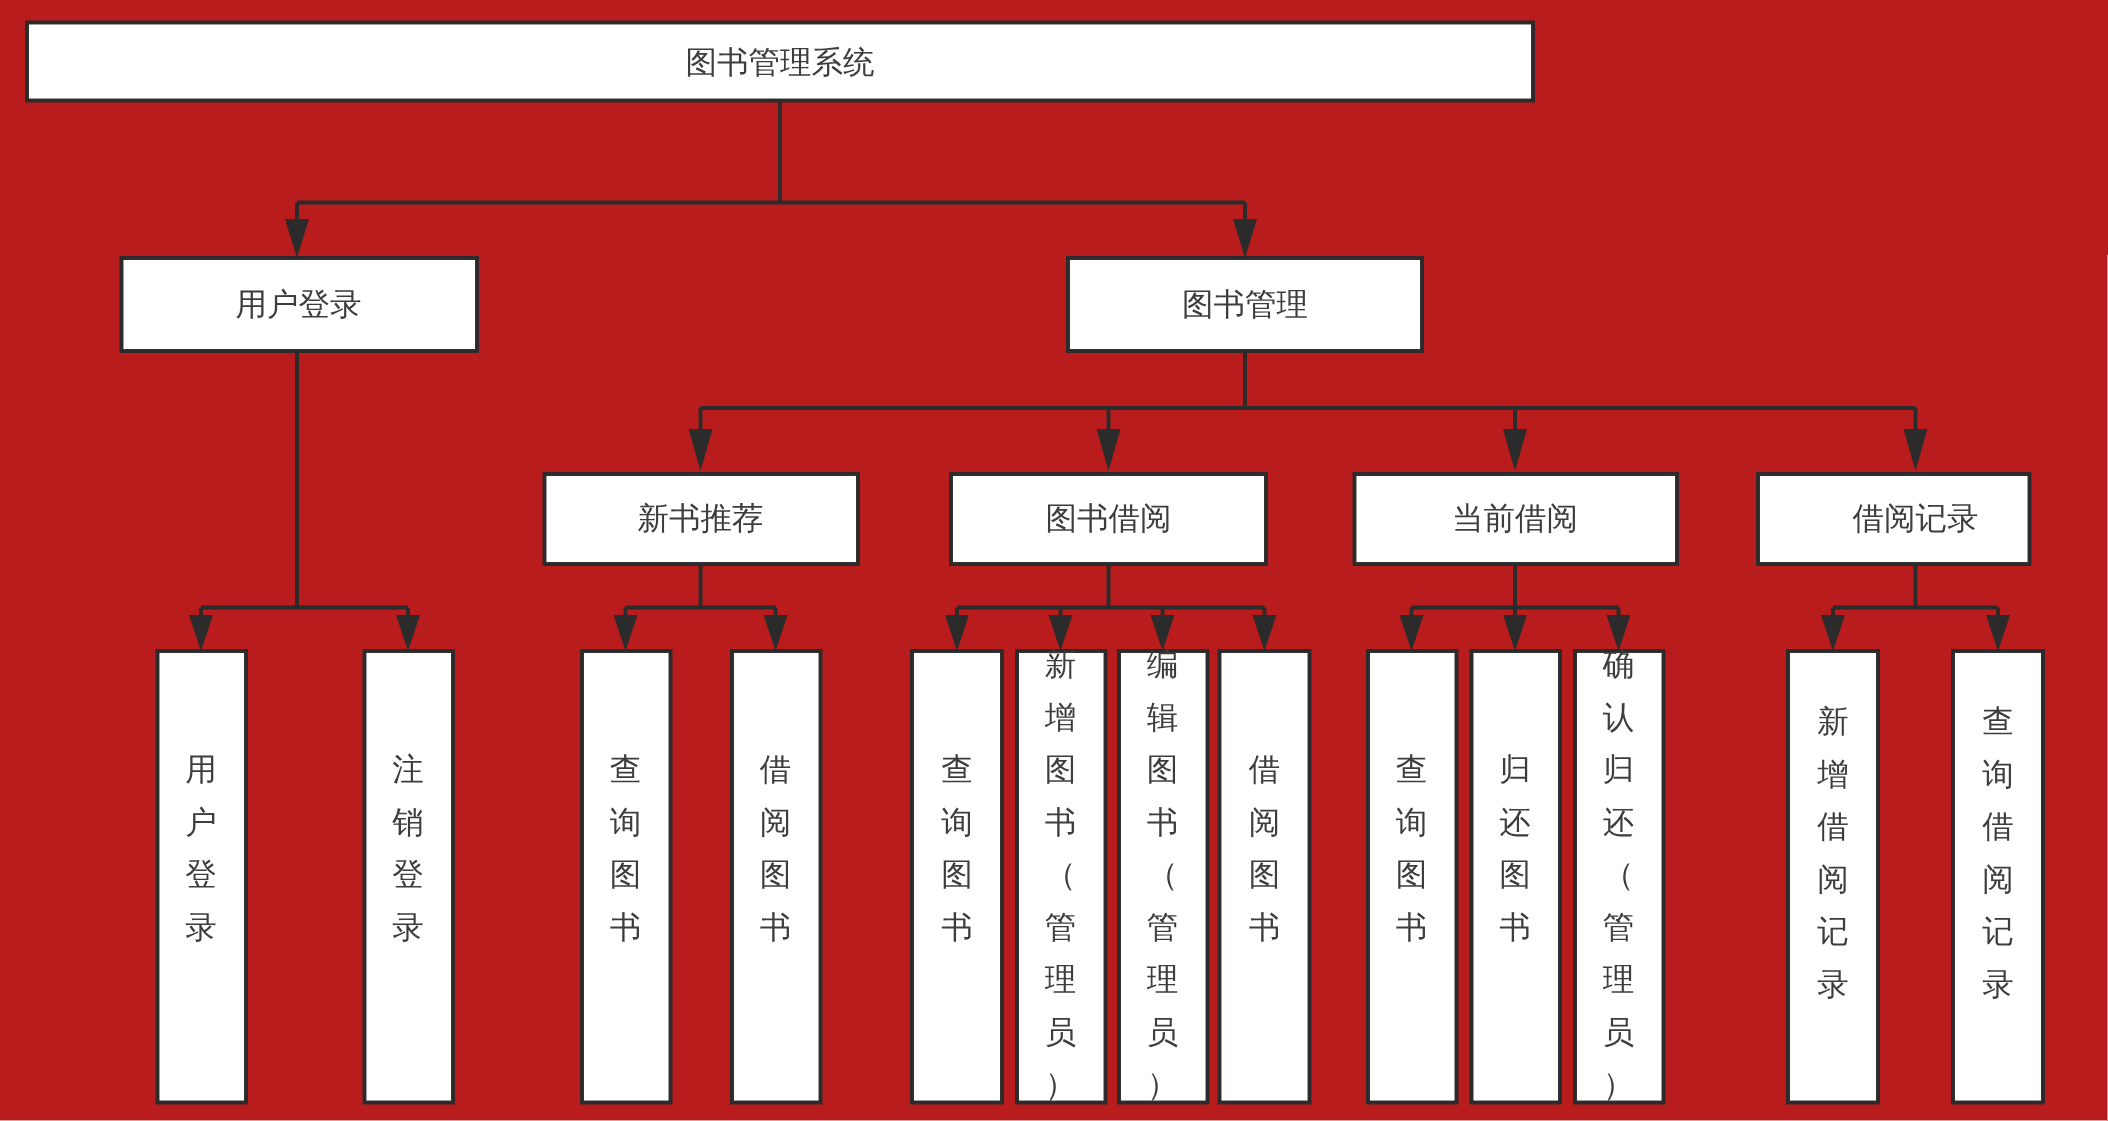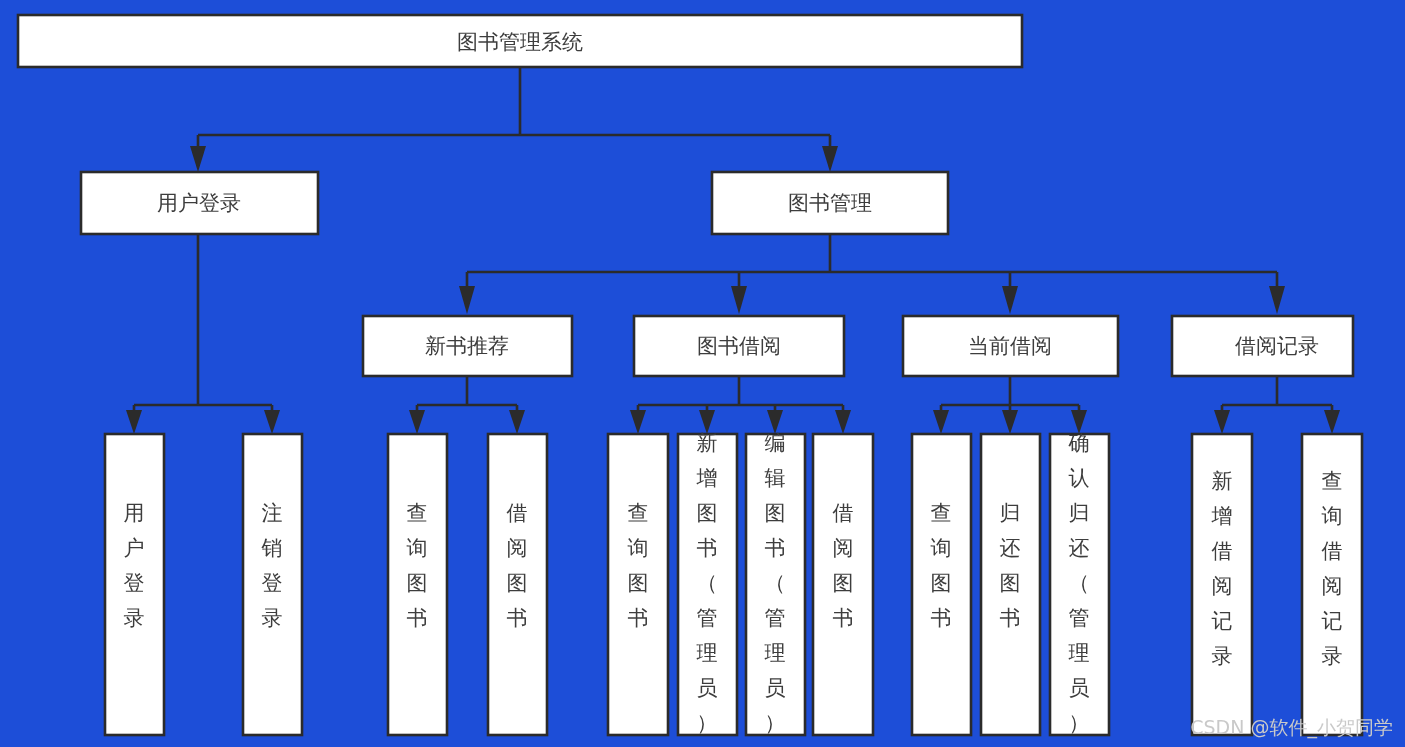--- a/index.html
+++ b/index.html
@@ -10,21 +10,21 @@
   body {
     width: 1405px;
     height: 747px;
     font-family: "DejaVu Sans", "Liberation Sans", sans-serif;
     overflow: hidden;
   }
   #diagram-root {
     position: relative;
     width: 1405px;
     height: 747px;
-    background: #1d4ed8;
+    background: #b91c1c;
   }
   svg#tree-svg {
     position: absolute;
     left: 0;
     top: 0;
     width: 1405px;
     height: 747px;
     display: block;
   }
   .node-box {
@@ -227,14 +227,13 @@
       <rect class="node-box" x="1192" y="434" width="60" height="301"></rect>
       <text class="node-label-vertical" x="1222" y="488"><tspan x="1222" y="488">新</tspan><tspan x="1222" y="523">增</tspan><tspan x="1222" y="558">借</tspan><tspan x="1222" y="593">阅</tspan><tspan x="1222" y="628">记</tspan><tspan x="1222" y="663">录</tspan></text>
     </g>
     <g>
       <rect class="node-box" x="1302" y="434" width="60" height="301"></rect>
       <text class="node-label-vertical" x="1332" y="488"><tspan x="1332" y="488">查</tspan><tspan x="1332" y="523">询</tspan><tspan x="1332" y="558">借</tspan><tspan x="1332" y="593">阅</tspan><tspan x="1332" y="628">记</tspan><tspan x="1332" y="663">录</tspan></text>
     </g>
 
   </svg>
 
-  <div class="watermark">CSDN @软件_小贺同学</div>
 </div>
 
 </body></html>

